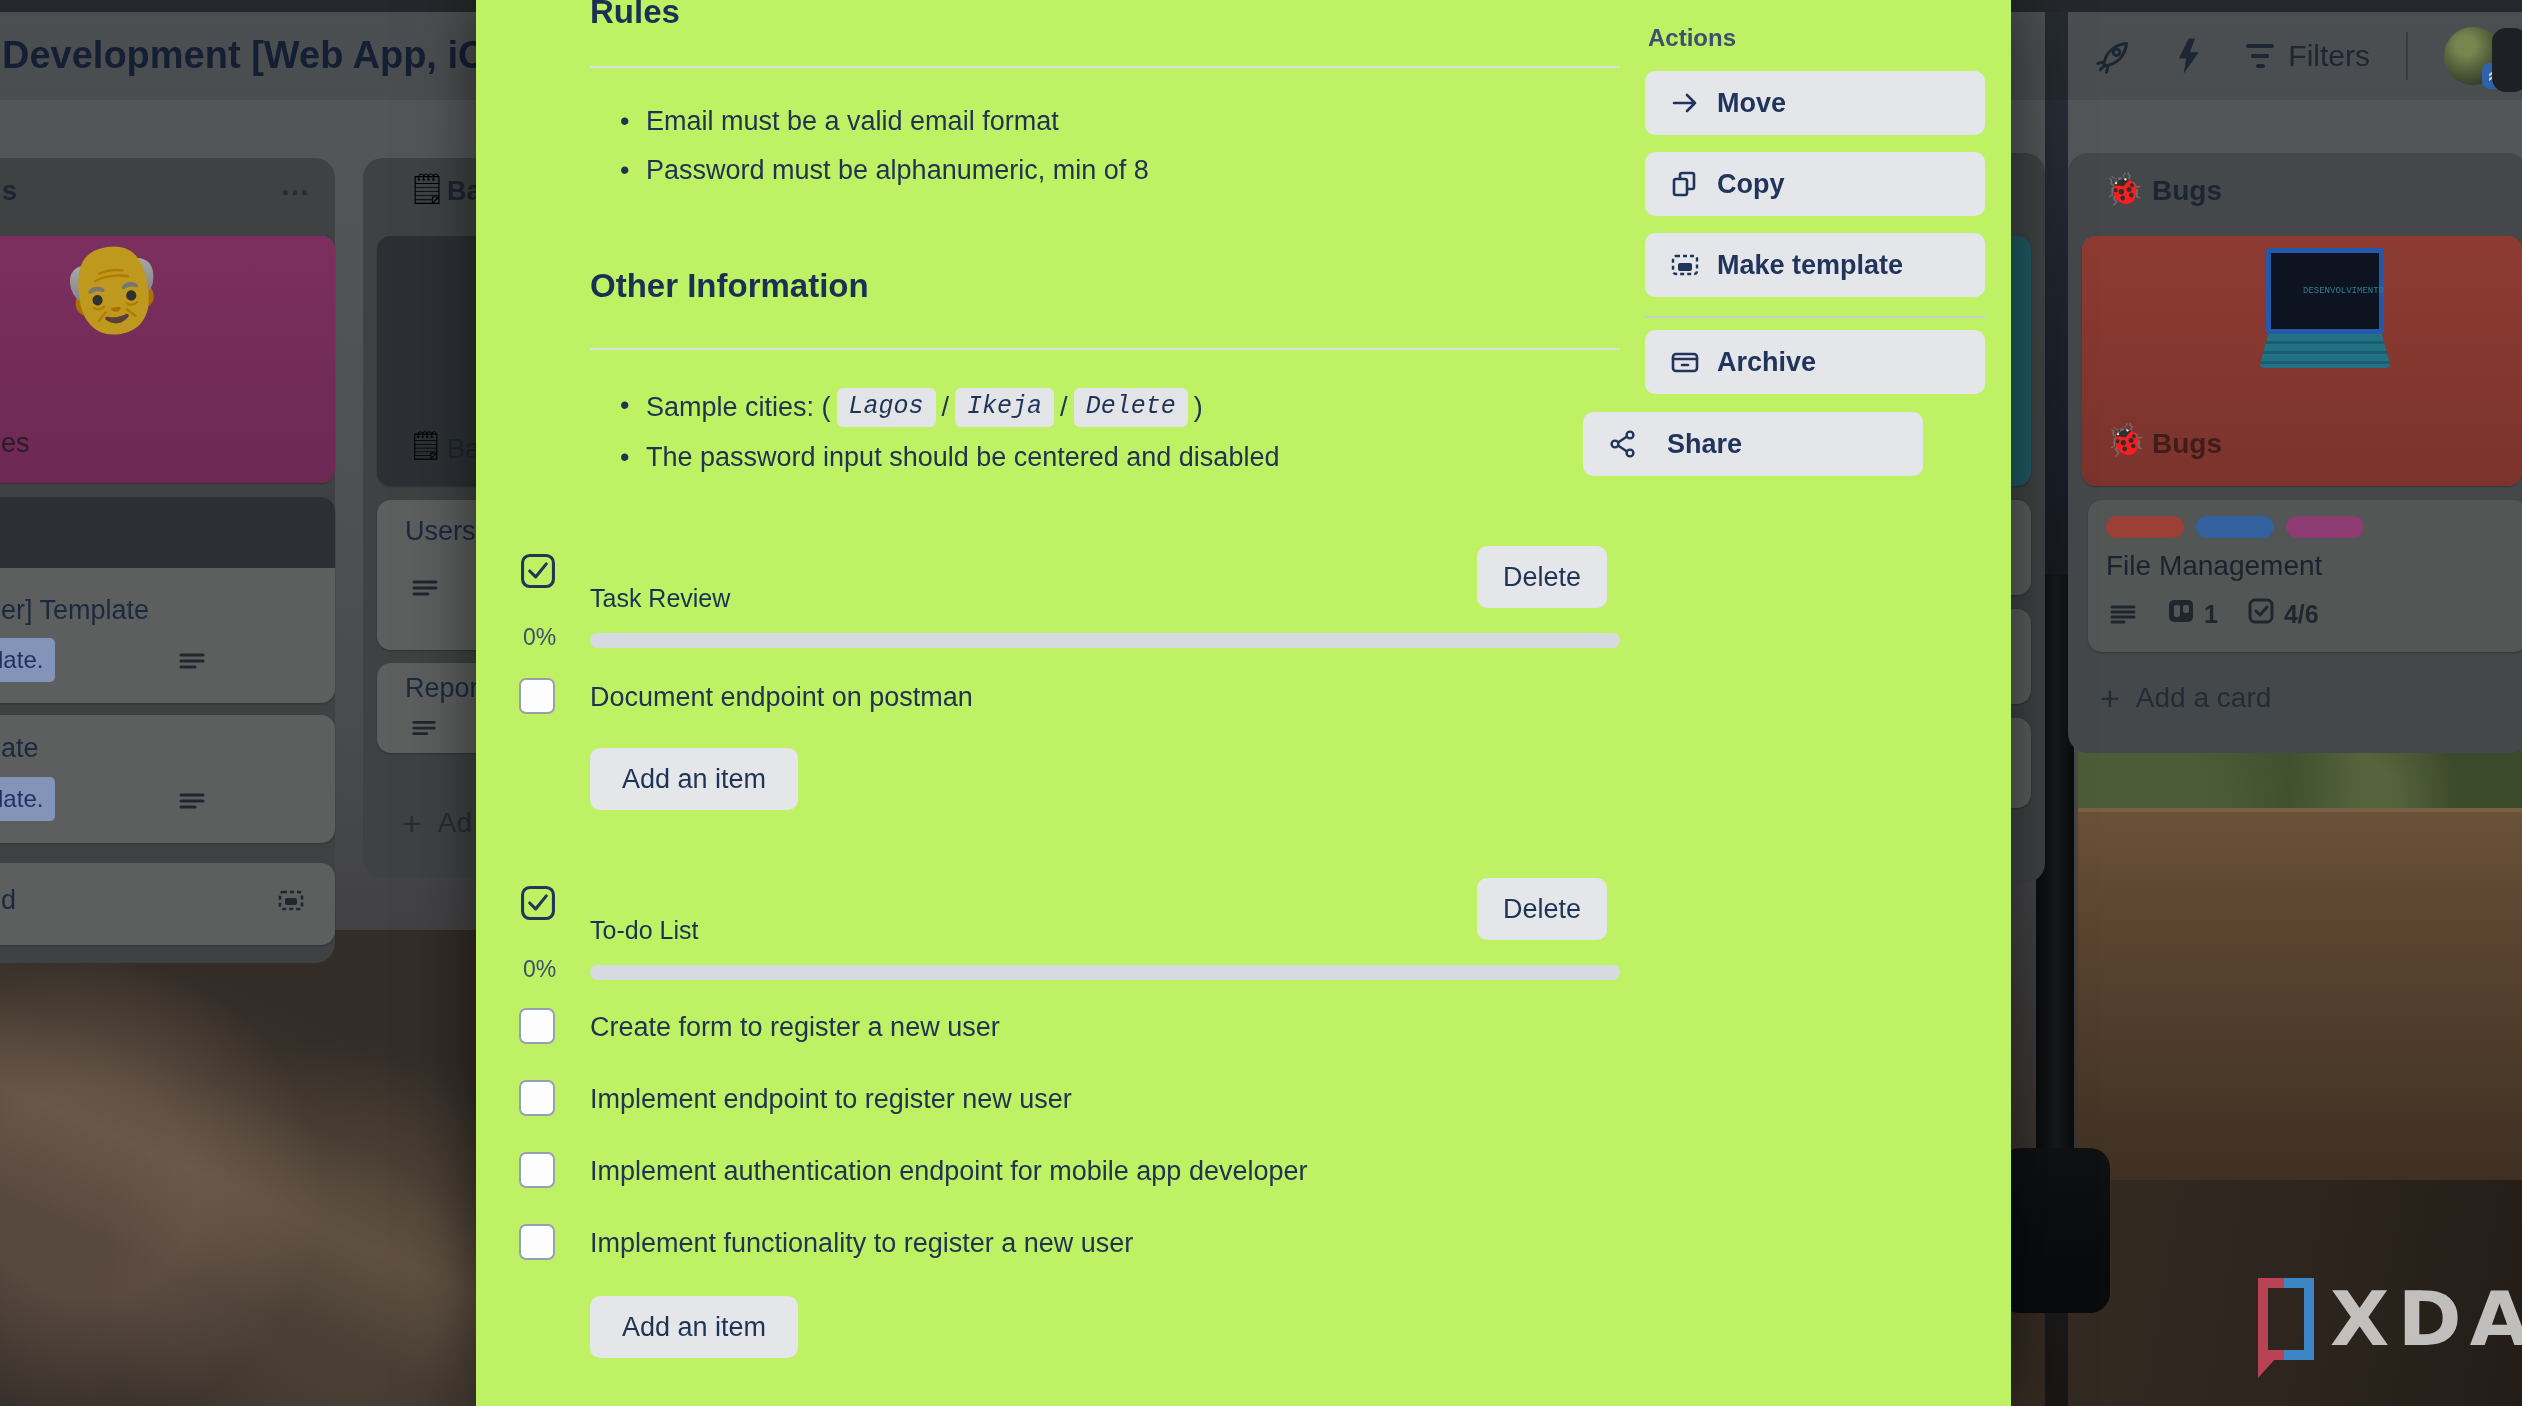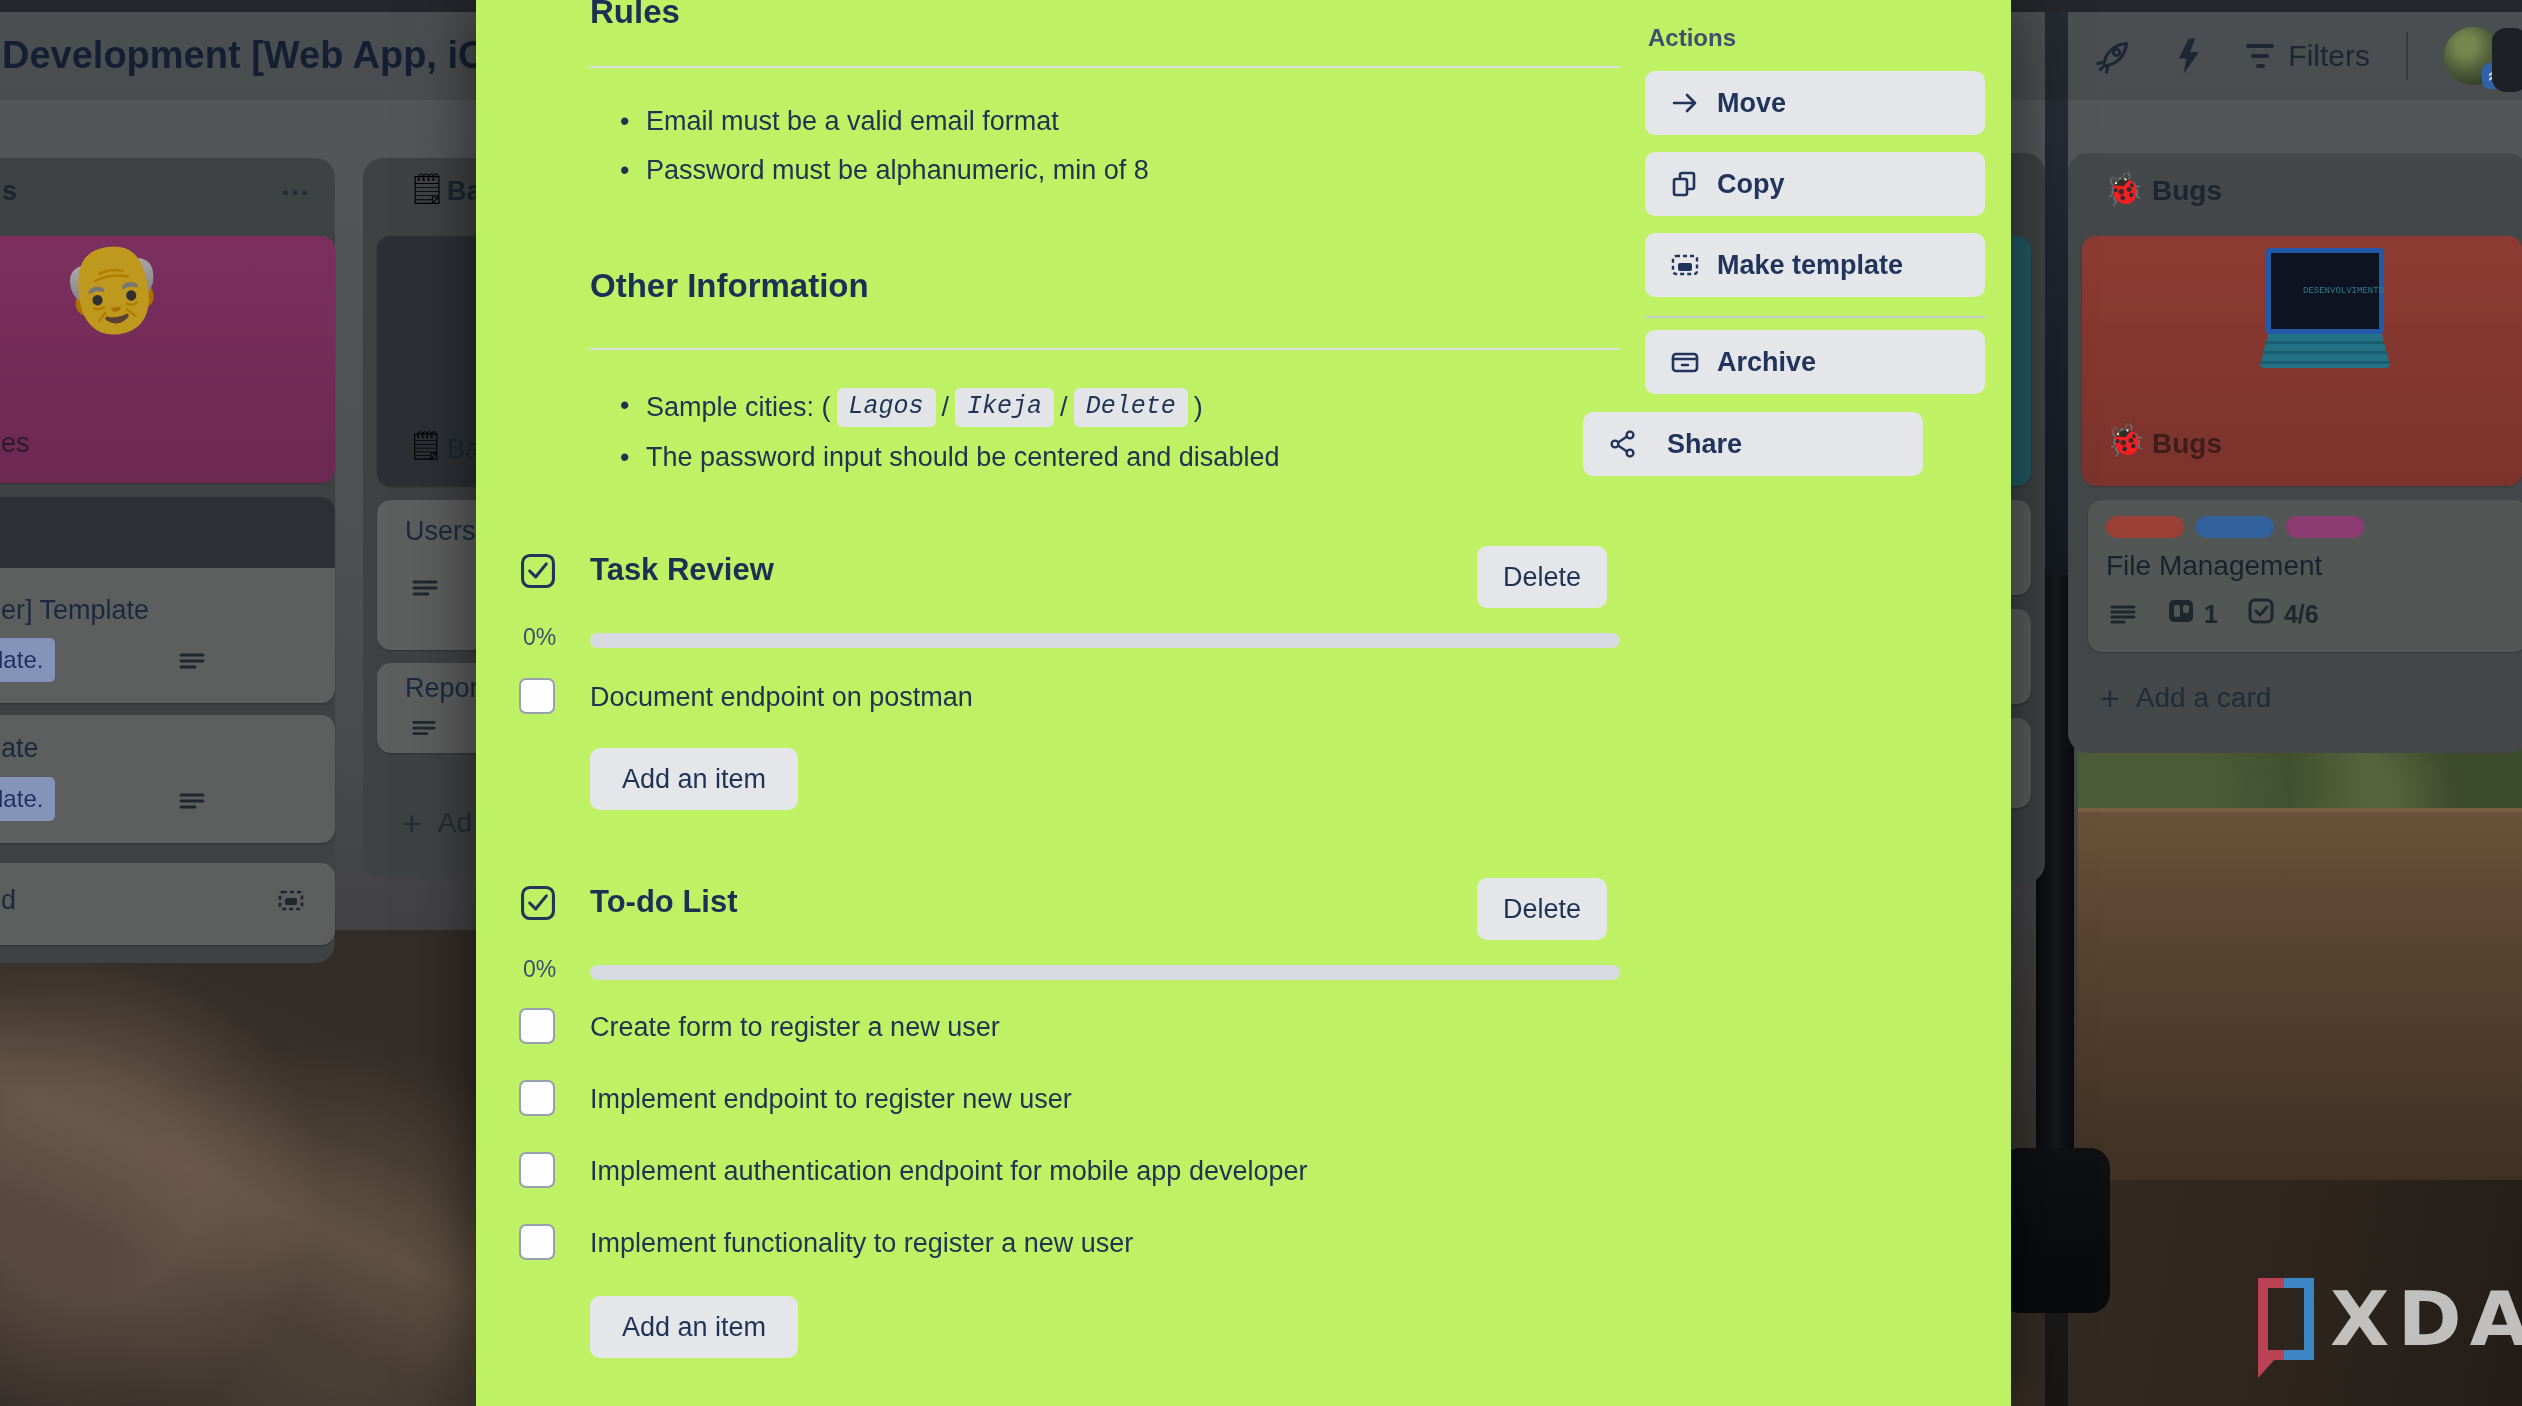--- a/index.html
+++ b/index.html
@@ -78,21 +78,21 @@
   
   .modal{position:absolute;left:476px;top:0;width:1535px;height:1406px;background:#bef264;z-index:5;
     box-shadow:0 0 60px rgba(0,0,0,.55);color:#1f3354;}
   .m-abs{position:absolute;}
   .m-h2{font-size:33px;font-weight:700;color:#1c3054;line-height:1.1;}
   .m-hr{height:2px;background:#dcdee3;width:1030px;}
   .m-li{font-size:27px;color:#213350;line-height:1.3;padding-left:26px;white-space:nowrap;}
   .m-li::before{content:"•";position:absolute;left:0;top:0;font-size:27px;}
   .chip{display:inline-block;font-family:"Liberation Mono",monospace;font-style:italic;font-size:25px;
     background:#e2e4e8;border-radius:6px;padding:3px 12px;margin:0 6px;color:#1f3354;}
-  .cl-title{font-size:31px;font-weight:700;color:#1c3054;}
+  .cl-title{font-size:25px;font-weight:400;color:#1c3054;margin-top:32px;}
   .btn{display:flex;align-items:center;justify-content:center;background:#e4e6ea;border-radius:10px;
     font-size:27px;font-weight:500;color:#1f3354;cursor:pointer;}
   .progress-label{font-size:23px;color:#3d4f6d;}
   .progress-track{height:15px;border-radius:8px;background:#d7dbe1;overflow:hidden;}
   .progress-fill{height:100%;background:#5a9e66;border-radius:8px;}
   .cb{width:36px;height:36px;border:2px solid #96a0b0;border-radius:7px;background:#fdfdfe;box-sizing:border-box;}
   .cl-item-label{font-size:27px;color:#213350;white-space:nowrap;}
   .cl-icon{color:#25355a;}
   
   .sb-head{font-size:24px;font-weight:700;color:#3f4f6e;}

